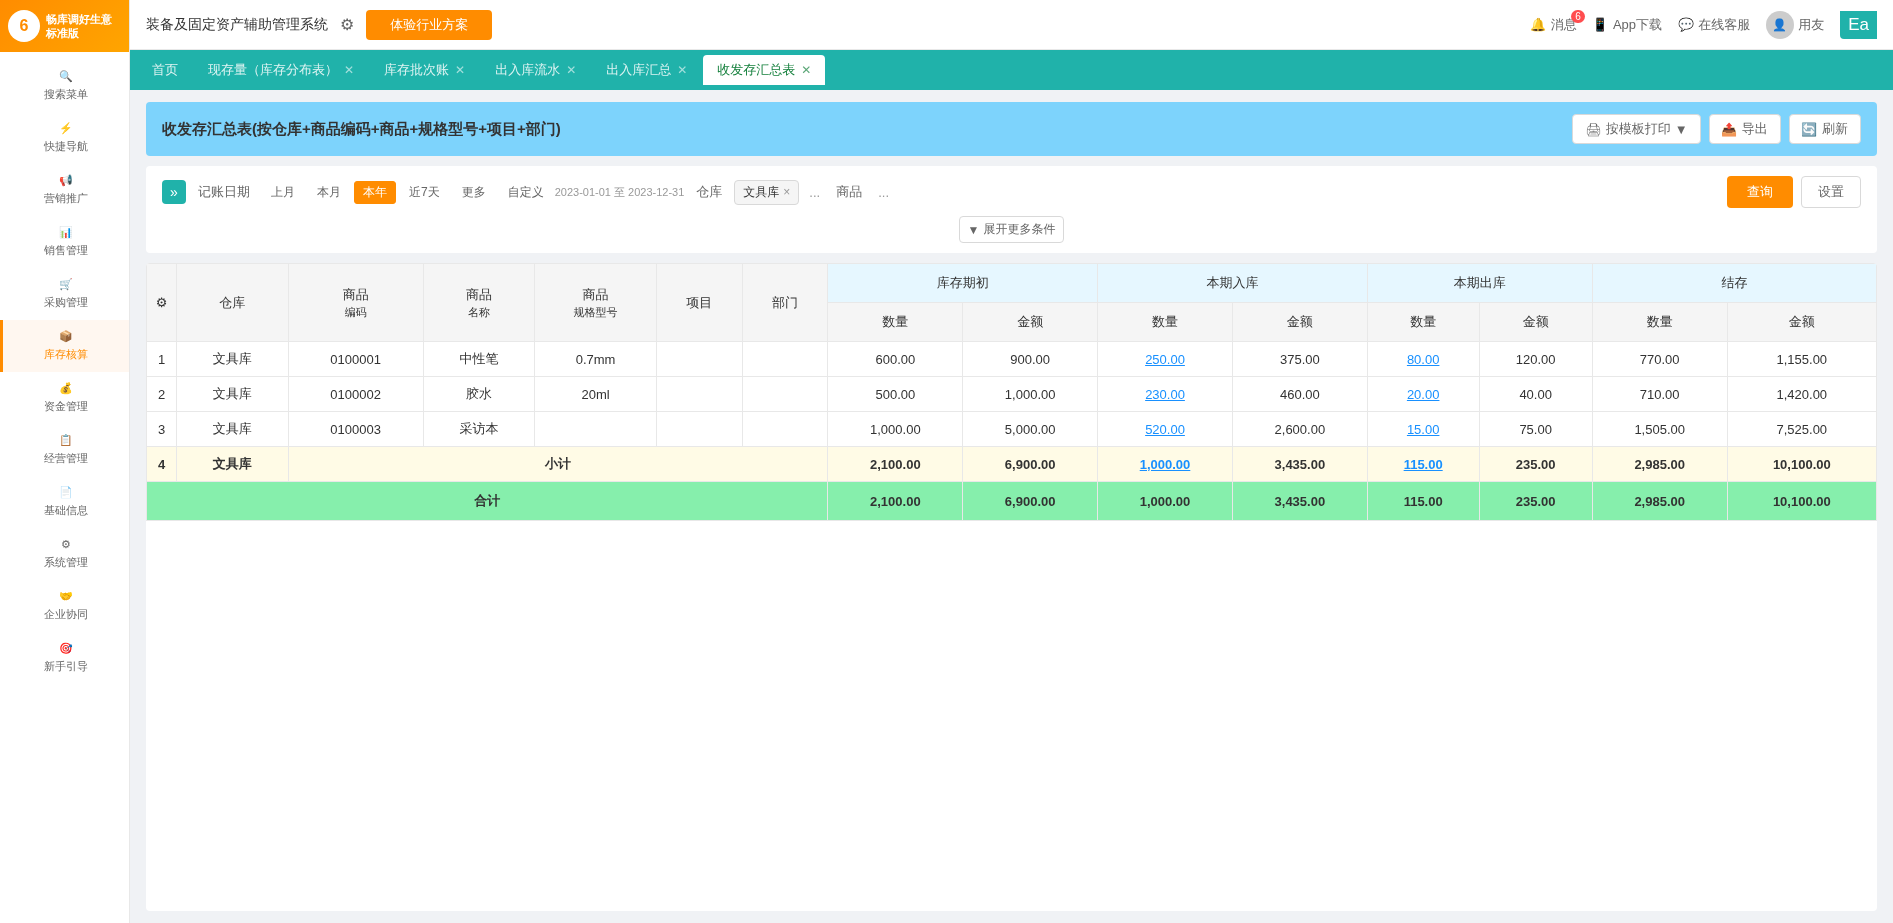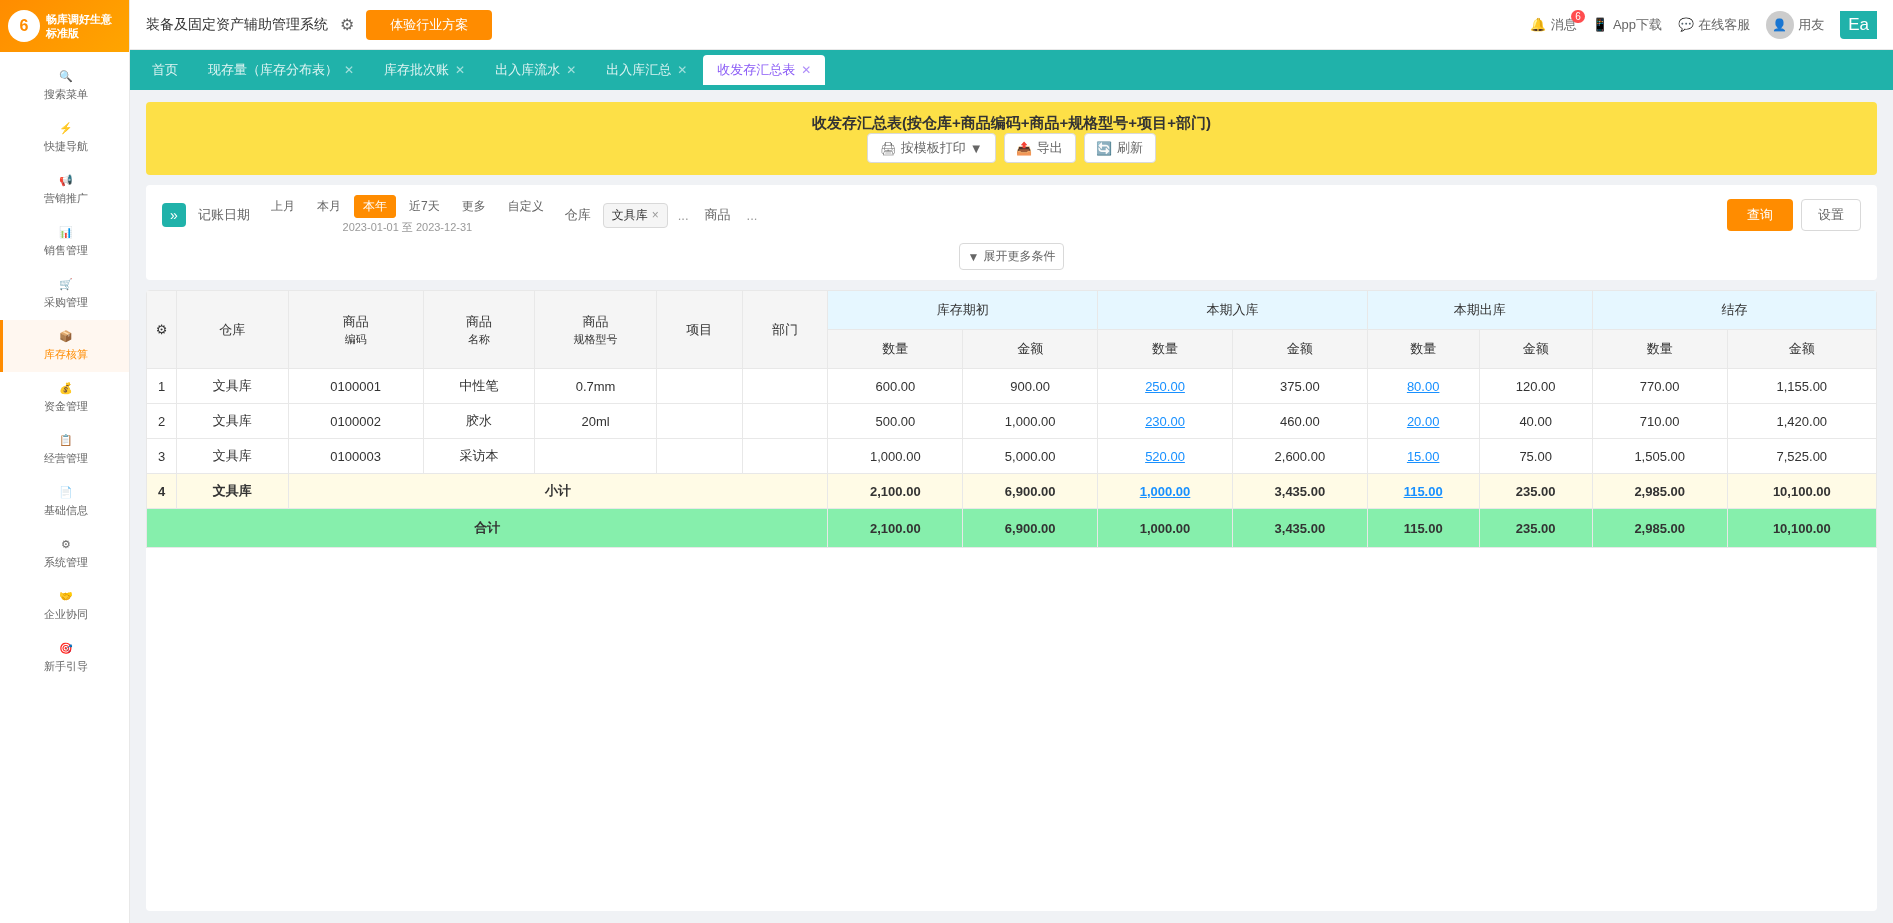--- a/index.html
+++ b/index.html
@@ -27,38 +27,38 @@
     .settings-icon { color: #666; cursor: pointer; font-size: 16px; }
     .trial-btn { background: #ff8c00; color: #fff; border: none; padding: 6px 24px; border-radius: 4px; cursor: pointer; font-size: 13px; }
     .top-header-right { display: flex; align-items: center; gap: 16px; color: #666; font-size: 13px; }
     .header-action { display: flex; align-items: center; gap: 4px; cursor: pointer; position: relative; }
     .notification-badge { background: #ff4d4f; color: #fff; font-size: 10px; border-radius: 8px; padding: 1px 4px; position: absolute; top: -6px; right: -8px; }
     .user-avatar { width: 28px; height: 28px; background: #ccc; border-radius: 50%; display: flex; align-items: center; justify-content: center; font-size: 12px; color: #fff; overflow: hidden; }
 
     
     .tabs-bar { background: #20b2aa; display: flex; align-items: center; padding: 15px 8px; height: 40px; flex-shrink: 0; gap: 2px; }
     .tab { display: flex; align-items: center; padding: 6px 14px; border-radius: 4px 4px 0 0; cursor: pointer; font-size: 13px; color: rgba(255,255,255,0.85); gap: 6px; white-space: nowrap; }
-    .tab.active { background: #fff; color: #8b5cf6; }
+    .tab.active { background: #fff; color: #15803d; }
     .tab-close { font-size: 12px; opacity: 0.7; }
 
     
     .page-area { flex: 1; background: #f0f2f5; overflow-y: auto; padding: 12px 16px; display: flex; flex-direction: column; gap: 10px; }
 
     
-    .page-header { background: #fde047; border-radius: 4px; padding: 12px 16px; display: flex; align-items: center; justify-content: space-between; flex-direction: column; }
+    .page-header { background: #7dd3fc; border-radius: 4px; padding: 12px 16px; display: flex; align-items: center; justify-content: space-between; }
     .page-title { font-size: 15px; font-weight: bold; color: #333; }
     .page-actions { display: flex; align-items: center; gap: 8px; }
     .action-btn { display: flex; align-items: center; gap: 4px; padding: 5px 12px; border: 1px solid #d9d9d9; border-radius: 4px; cursor: pointer; background: #fff; font-size: 13px; color: #666; }
 
     
     .filter-area { background: #fff; border-radius: 4px; padding: 10px 16px; }
     .filter-row { display: flex; align-items: center; gap: 12px; flex-wrap: wrap; }
     .filter-toggle { background: #20b2aa; color: #fff; border: none; width: 24px; height: 24px; border-radius: 4px; cursor: pointer; font-size: 14px; display: flex; align-items: center; justify-content: center; flex-shrink: 0; }
     .filter-label { color: #666; font-size: 13px; white-space: nowrap; }
-    .date-filter { display: flex; align-items: center; flex-direction: column; gap: 2px; }
+    .date-filter { display: flex; align-items: center; flex-direction: row; gap: 2px; }
     .date-filter-row { display: flex; align-items: center; gap: 4px; }
     .date-btn { padding: 2px 8px; border-radius: 3px; cursor: pointer; font-size: 12px; color: #666; border: 1px solid transparent; }
     .date-btn.active { background: #ff8c00; color: #fff; border-color: #ff8c00; }
     .date-range { font-size: 11px; color: #999; }
     .filter-input-group { display: flex; align-items: center; gap: 6px; }
     .filter-tag { display: flex; align-items: center; background: #f5f5f5; border: 1px solid #d9d9d9; border-radius: 4px; padding: 3px 8px; gap: 4px; font-size: 12px; }
     .filter-tag-close { cursor: pointer; color: #999; font-size: 12px; }
     .filter-dots { color: #999; cursor: pointer; padding: 0 4px; }
     .expand-btn { display: flex; align-items: center; gap: 4px; color: #666; cursor: pointer; font-size: 12px; padding: 4px 8px; border: 1px solid #d9d9d9; border-radius: 4px; margin: 0 auto; width: fit-content; }
     .query-btn { background: #ff8c00; color: #fff; border: none; padding: 6px 20px; border-radius: 4px; cursor: pointer; font-size: 13px; }

